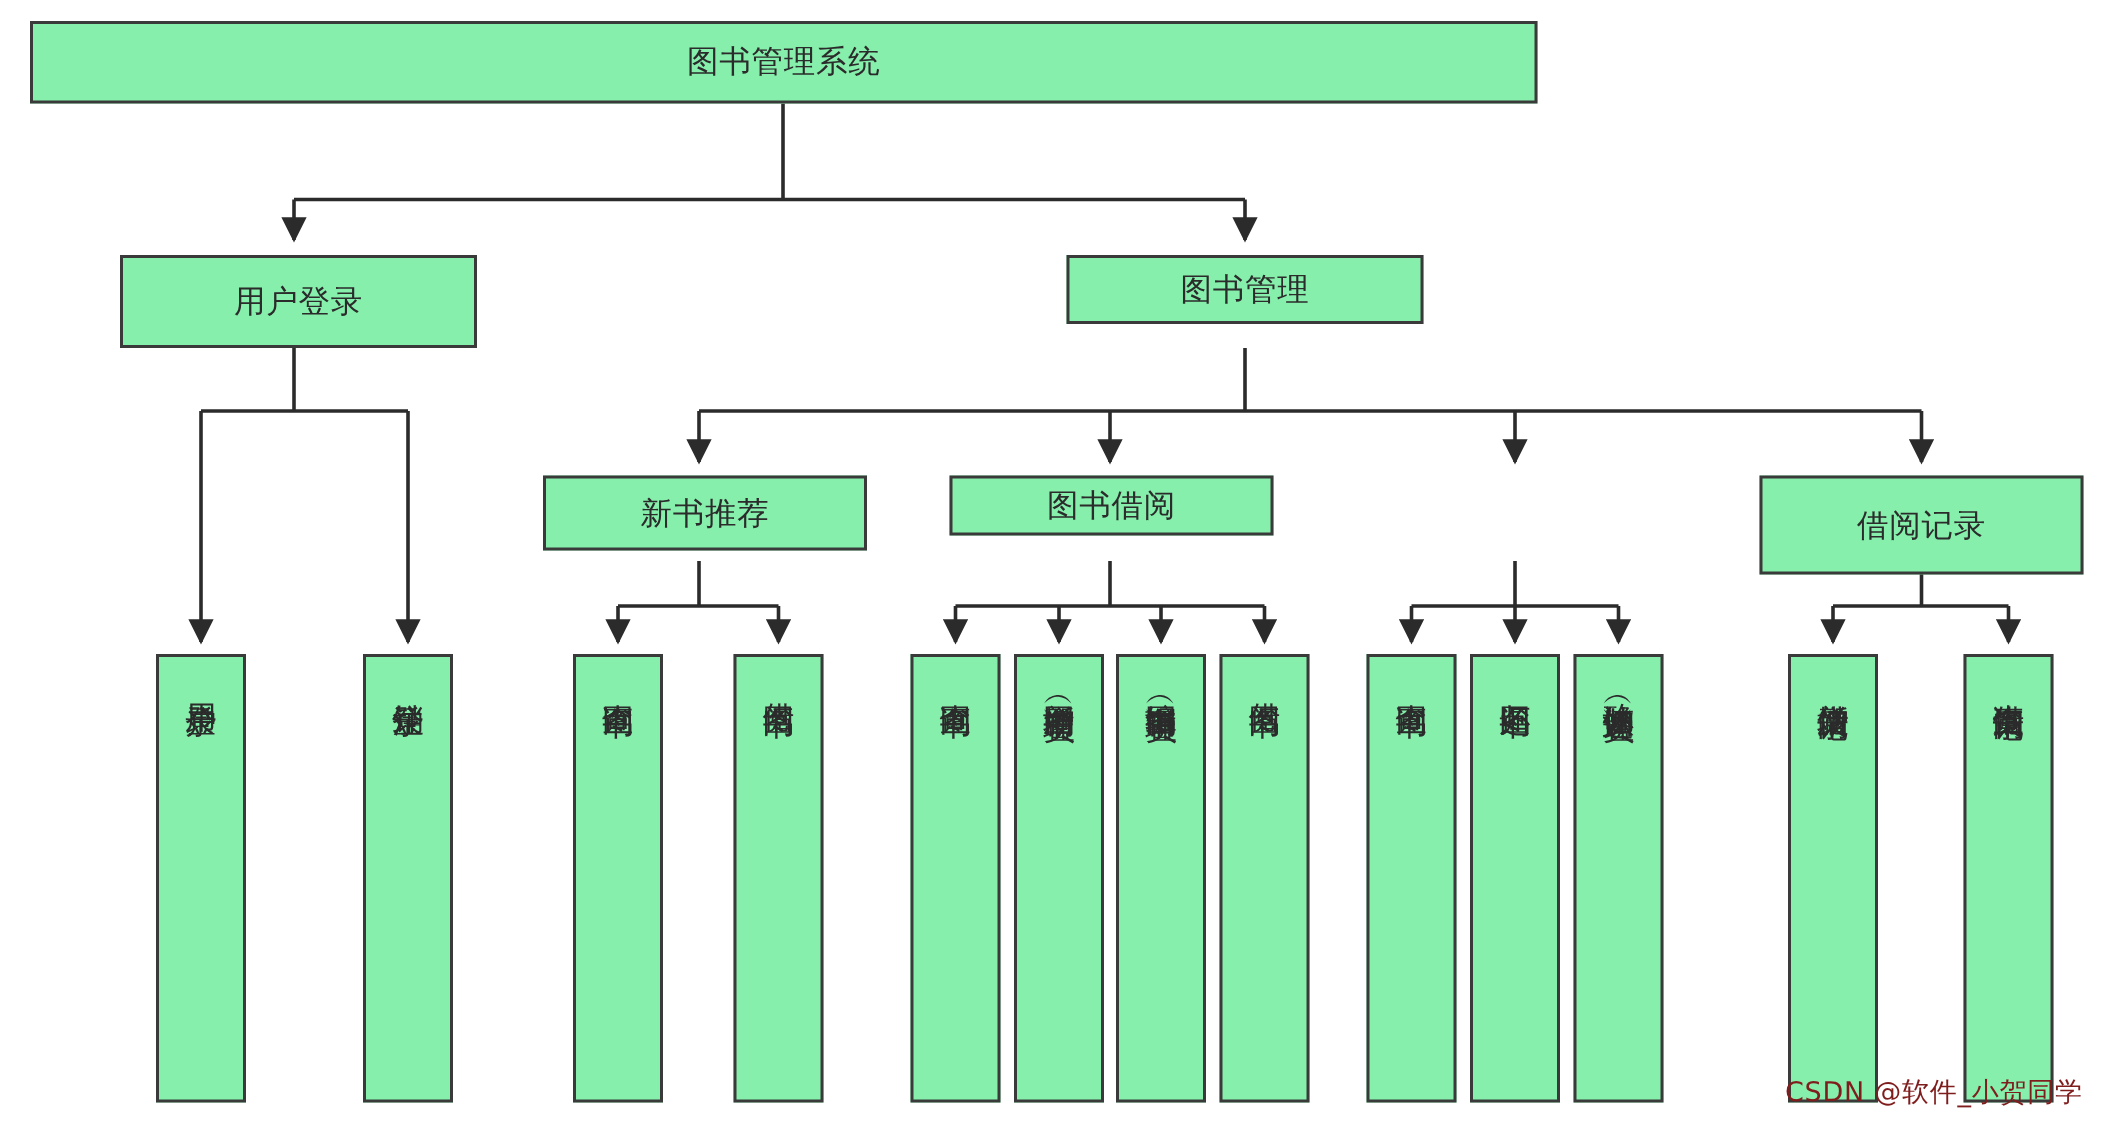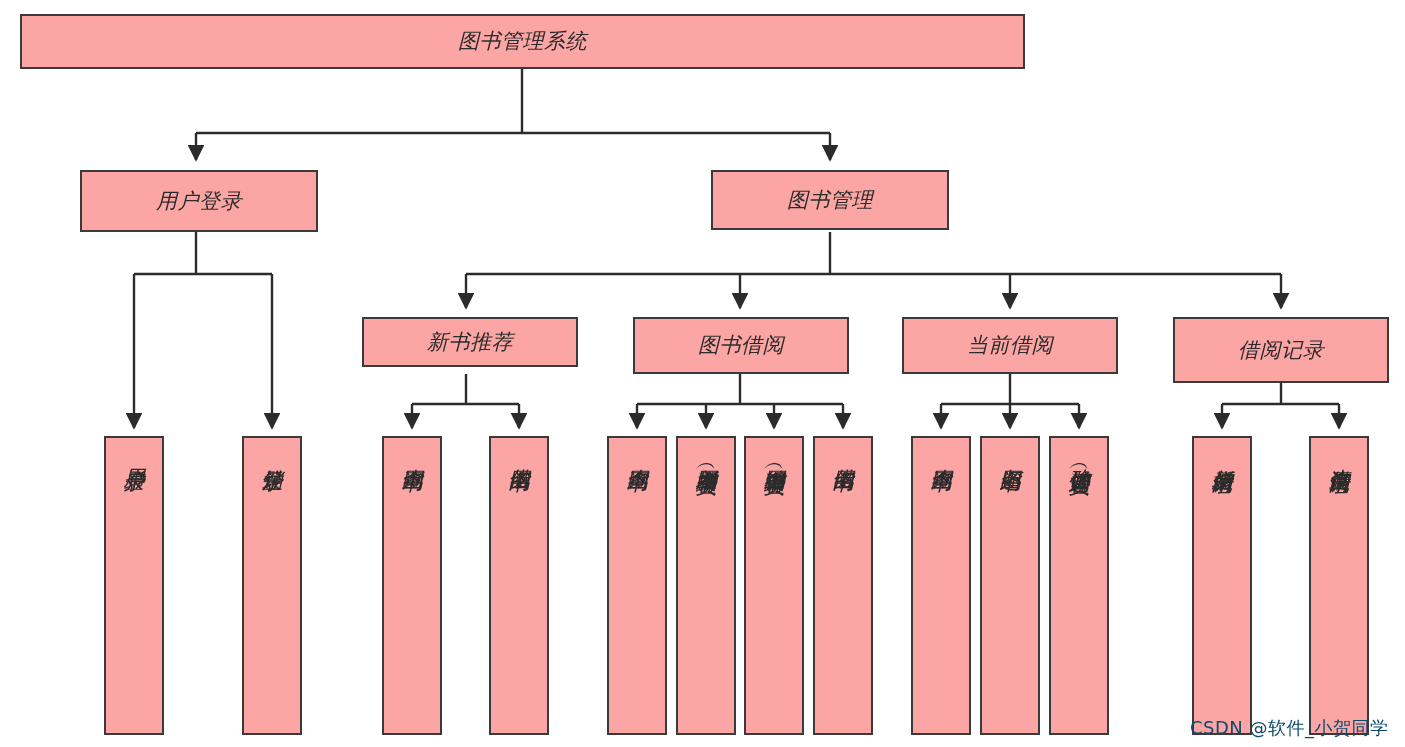--- a/index.html
+++ b/index.html
@@ -21,27 +21,26 @@
     position: absolute;
     left: 0;
     top: 0;
     width: 1405px;
     height: 747px;
     pointer-events: none;
   }
   .node {
     position: absolute;
     box-sizing: border-box;
-    background: #fca5a5;
+    background: #86efac;
     border: 2px solid #3a3a3a;
     display: flex;
     align-items: center;
     justify-content: center;
     color: #2b2b2b;
-    font-style: italic;
   }
   .node .label {
     display: block;
     text-align: center;
     line-height: 1.18;
     white-space: nowrap;
   }
   
   .node.horiz .label {
     font-size: 21px;
@@ -57,21 +56,21 @@
     writing-mode: vertical-rl;
     text-orientation: upright;
     font-size: 21px;
     line-height: 1.05;
     letter-spacing: 1px;
     white-space: pre-line;
   }
   .watermark {
     position: absolute;
     font-size: 18px;
-    color: #0c4a6e;
+    color: #7f1d1d;
     white-space: nowrap;
     letter-spacing: 0.5px;
   }
 </style>
 </head>
 <body>
 
 <div id="canvas">
 
   <svg class="wires" viewBox="0 0 1405 747" xmlns="http://www.w3.org/2000/svg">
@@ -124,32 +123,29 @@
     </g>
   </svg>
 
   <div class="node horiz" style="left:20px; top:14px; width:1005px; height:55px;">
     <span class="label">图书管理系统</span>
   </div>
 
   <div class="node horiz" style="left:80px; top:170px; width:238px; height:62px;">
     <span class="label">用户登录</span>
   </div>
-  <div class="node horiz" style="left:711px; top:170px; width:238px; height:60px;">
+  <div class="node horiz" style="left:711px; top:170px; width:238px; height:46px;">
     <span class="label">图书管理</span>
   </div>
 
   <div class="node horiz" style="left:362px; top:317px; width:216px; height:50px;">
     <span class="label">新书推荐</span>
   </div>
-  <div class="node horiz" style="left:633px; top:317px; width:216px; height:57px;">
+  <div class="node horiz" style="left:633px; top:317px; width:216px; height:40px;">
     <span class="label">图书借阅</span>
-  </div>
-  <div class="node horiz" style="left:902px; top:317px; width:216px; height:57px;">
-    <span class="label">当前借阅</span>
   </div>
   <div class="node horiz" style="left:1173px; top:317px; width:216px; height:66px;">
     <span class="label">借阅记录</span>
   </div>
 
   <div class="node vert" style="left:104px; top:436px; width:60px; height:299px;">
     <span class="label">用户登录</span>
   </div>
   <div class="node vert" style="left:242px; top:436px; width:60px; height:299px;">
     <span class="label">注销登录</span>

